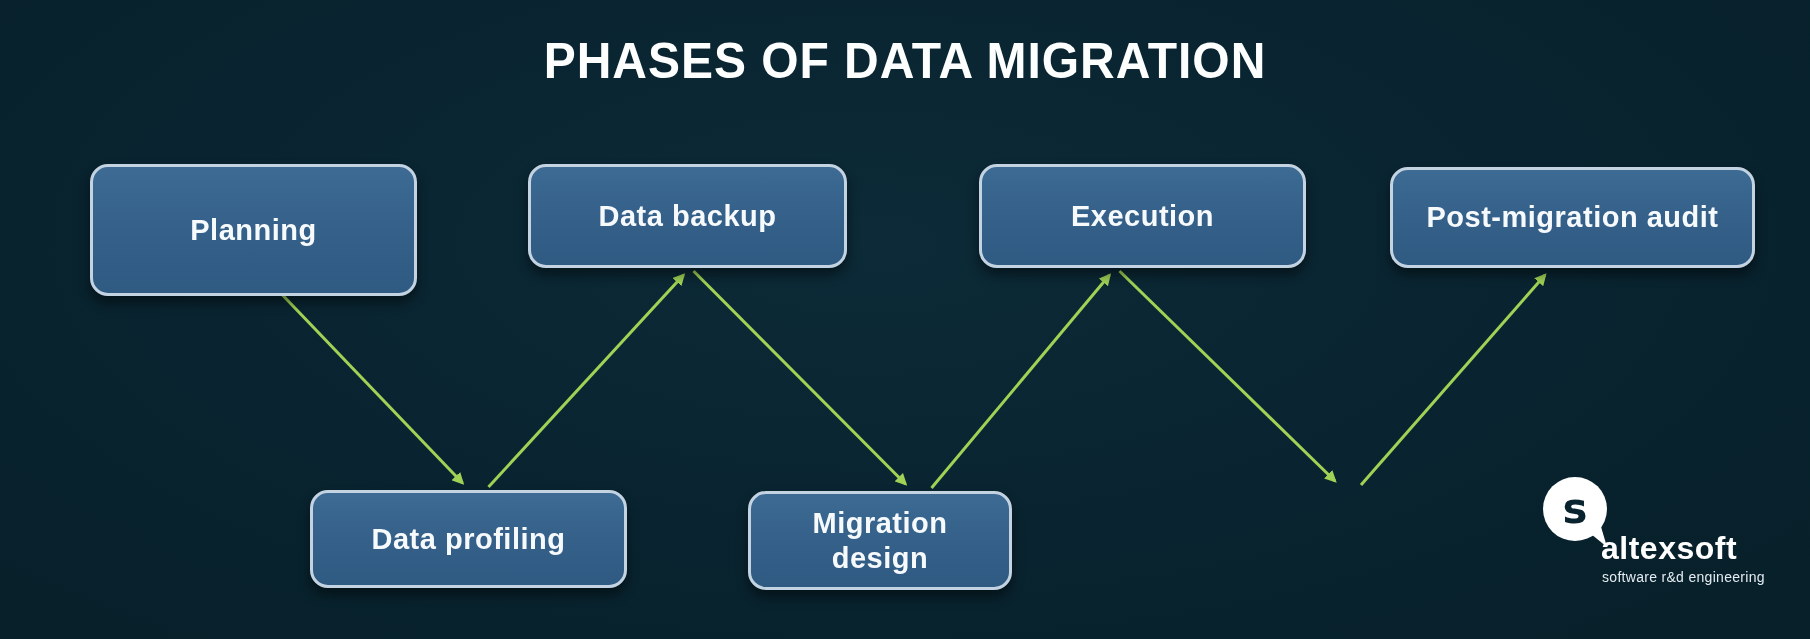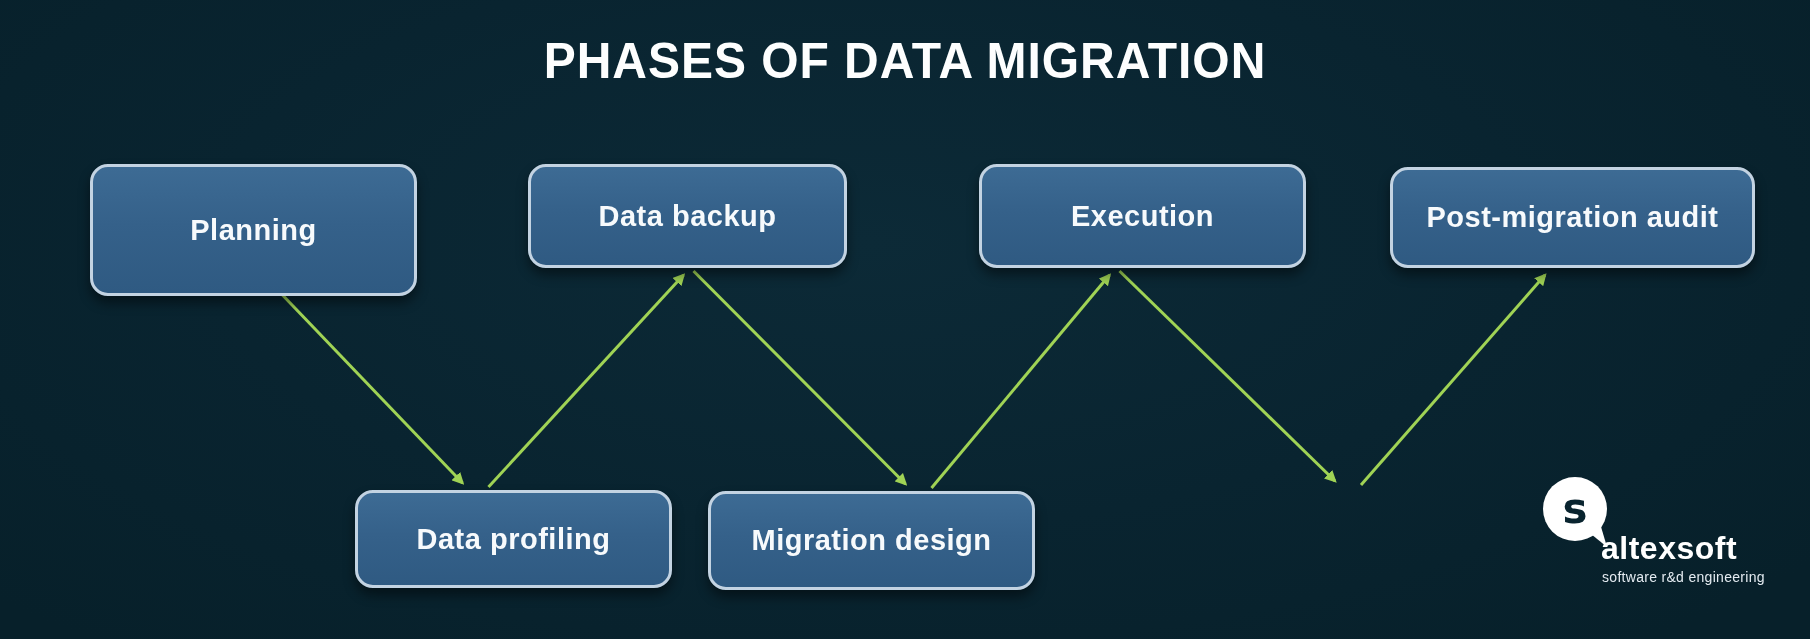--- a/index.html
+++ b/index.html
@@ -39,22 +39,22 @@
     color: #f7fafc;
     font-size: 29px;
     font-weight: bold;
     letter-spacing: 0.5px;
     line-height: 1.2;
   }
   .node-planning          { left:  90px; top: 164px; width: 327px; height: 132px; justify-content: center; }
   .node-data-backup       { left: 528px; top: 164px; width: 319px; height: 104px; }
   .node-execution         { left: 950px; top: 164px; width: 327px; height: 104px; margin-left: 29px; }
   .node-post-migration    { left: 1390px; top: 167px; width: 365px; height: 101px; }
-  .node-data-profiling    { left: 310px; top: 490px; width: 317px; height: 98px; margin-left: 45px; }
-  .node-migration-design  { left: 708px; top: 491px; width: 327px; height: 99px; }
+  .node-data-profiling    { left: 310px; top: 490px; width: 317px; height: 98px; }
+  .node-migration-design  { left: 748px; top: 491px; width: 264px; height: 99px; }
   .node-testing           { left: 1182px; top: 488px; width: 318px; height: 99px; }
 
   #arrows {
     position: absolute;
     left: 0; top: 0;
     width: 1810px; height: 639px;
     pointer-events: none;
   }
 
   .logo {

